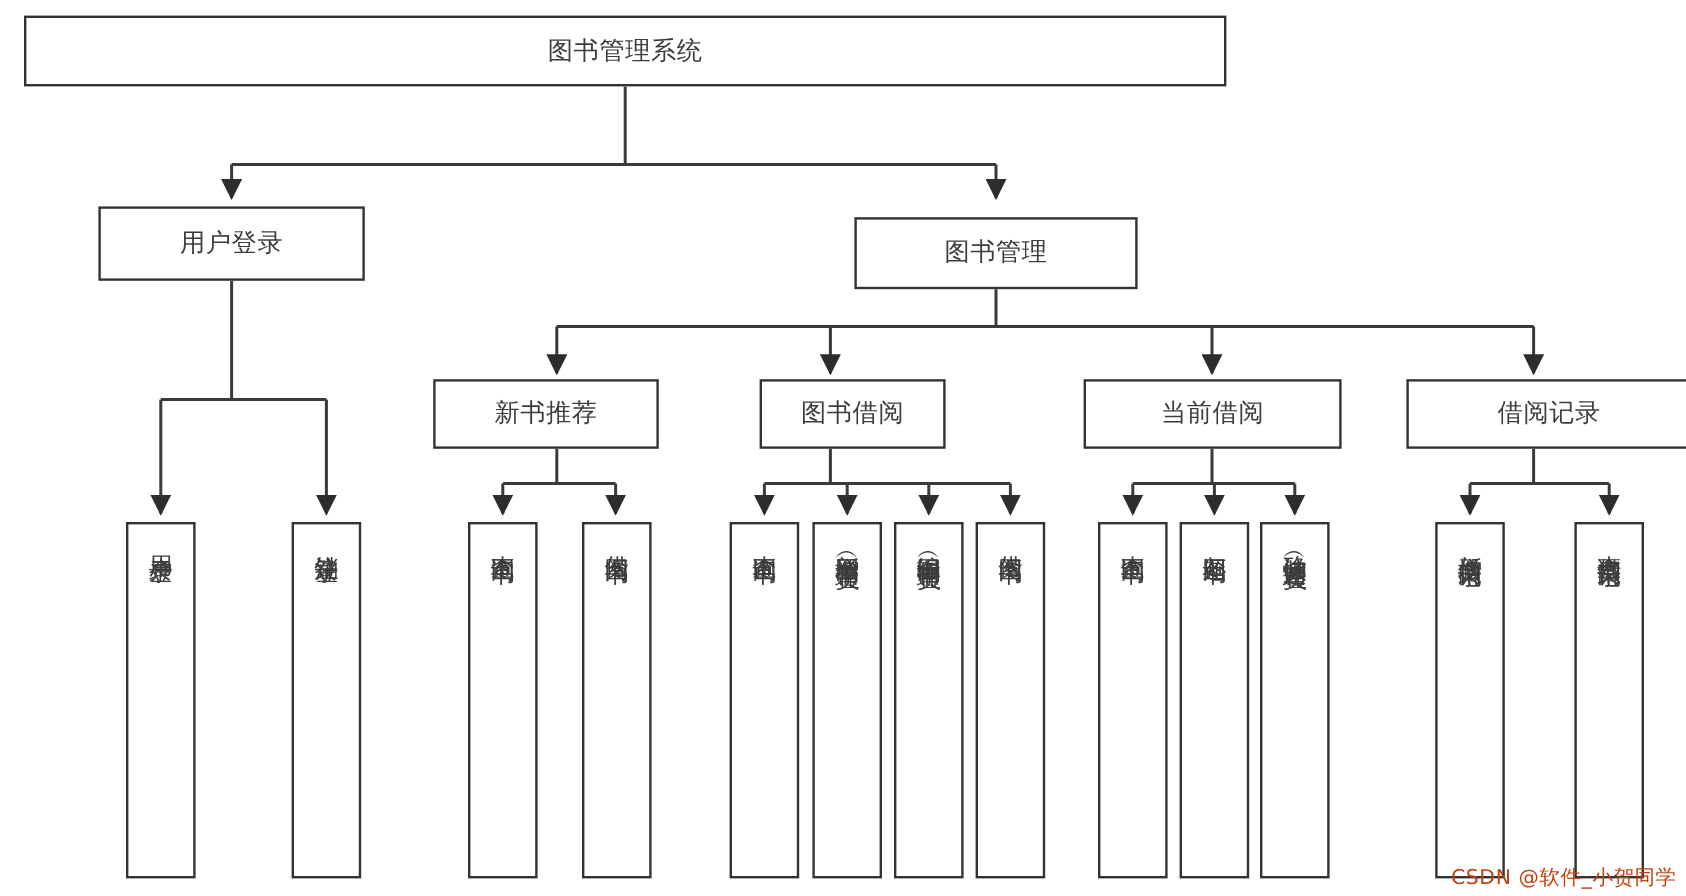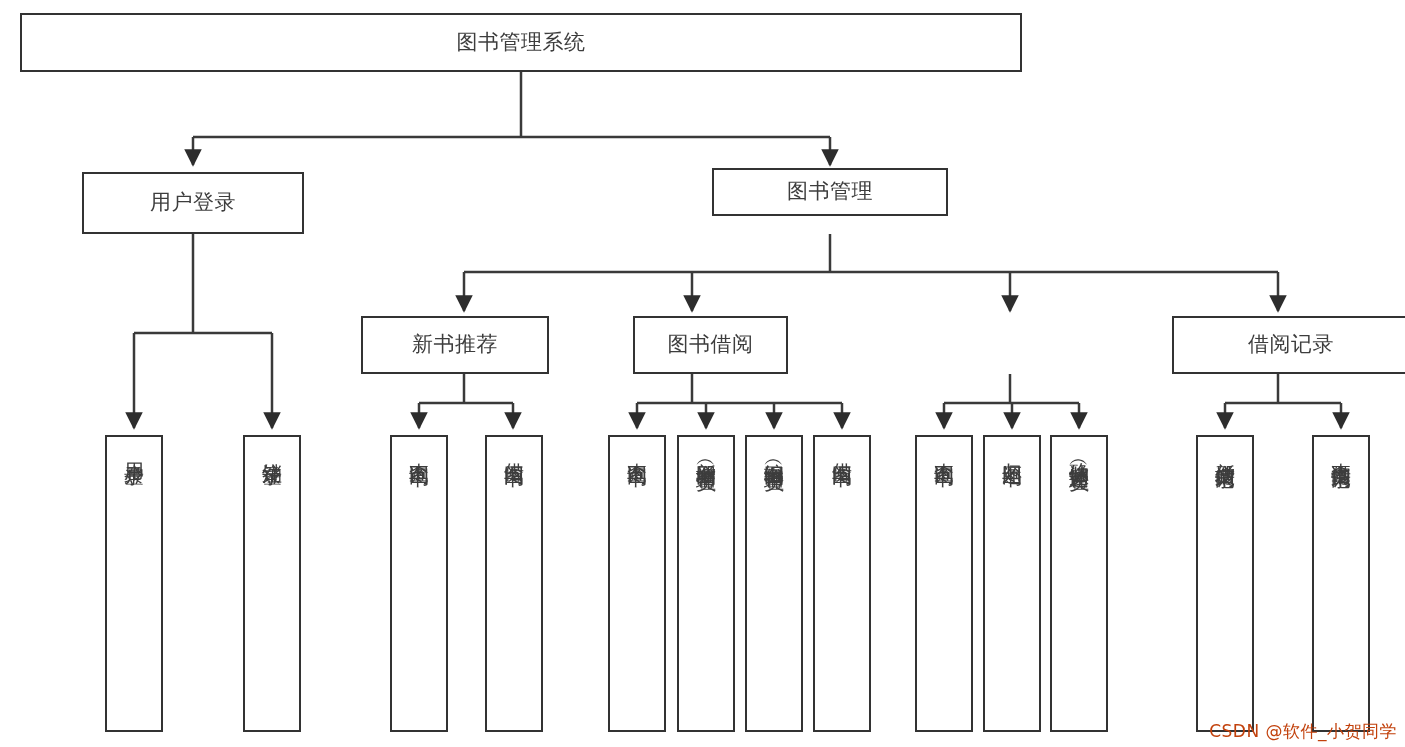--- a/index.html
+++ b/index.html
@@ -126,30 +126,33 @@
     </g>
   </svg>
 
   <div class="node root horizontal" style="left:20px; top:13px; width:1002px; height:59px;">
     <span class="label">图书管理系统</span>
   </div>
 
   <div class="node horizontal" style="left:82px; top:172px; width:222px; height:62px;">
     <span class="label">用户登录</span>
   </div>
-  <div class="node horizontal" style="left:712px; top:168px; width:236px; height:48px;">
+  <div class="node horizontal" style="left:712px; top:181px; width:236px; height:60px;">
     <span class="label">图书管理</span>
   </div>
 
   <div class="node horizontal" style="left:633px; top:316px; width:155px; height:58px;">
     <span class="label">图书借阅</span>
   </div>
   <div class="node horizontal" style="left:361px; top:316px; width:188px; height:58px;">
     <span class="label">新书推荐</span>
   </div>
+  <div class="node horizontal" style="left:903px; top:316px; width:215px; height:58px;">
+    <span class="label">当前借阅</span>
+  </div>
   <div class="node horizontal" style="left:1172px; top:316px; width:238px; height:58px;">
     <span class="label">借阅记录</span>
   </div>
 
   <div class="node vertical" style="left:105px; top:435px; width:58px; height:297px;">
     <span class="label">用户登录</span>
   </div>
   <div class="node vertical" style="left:243px; top:435px; width:58px; height:297px;">
     <span class="label">注销登录</span>
   </div>

